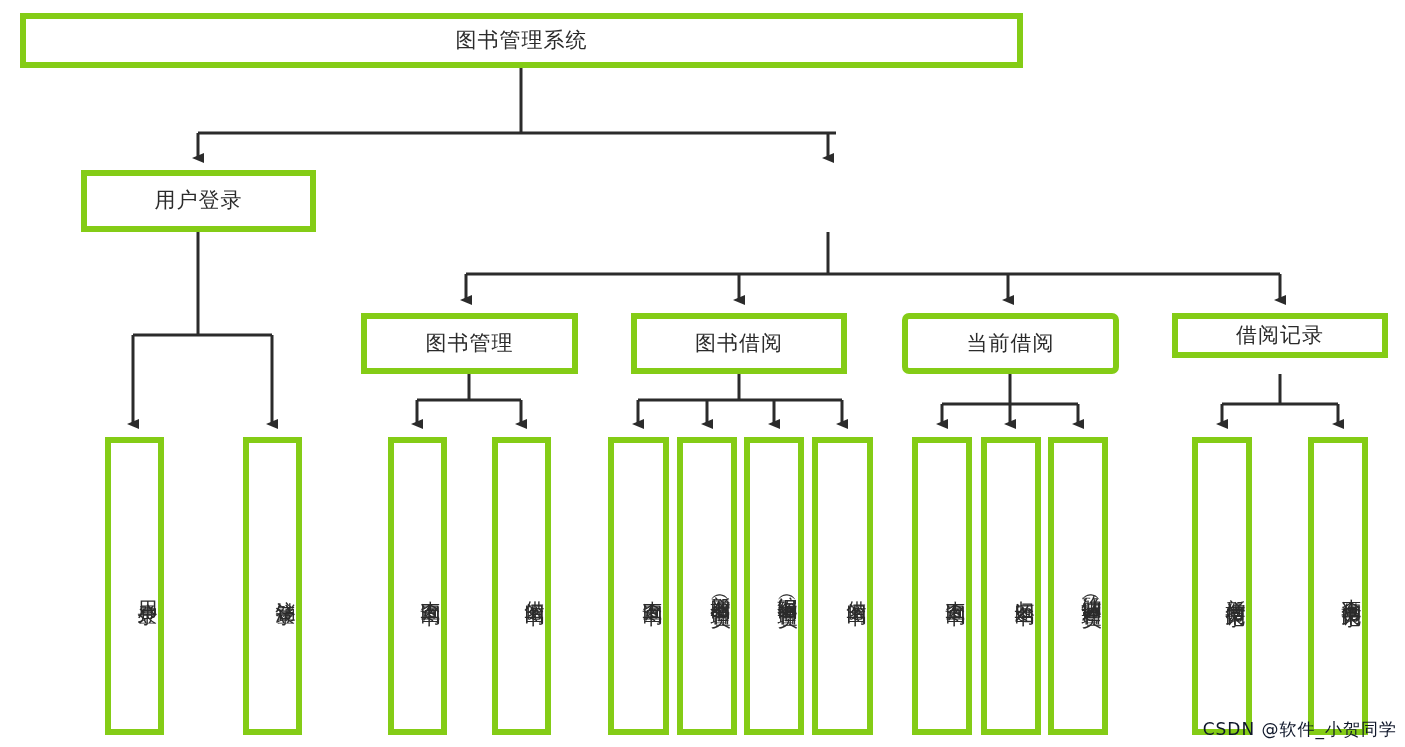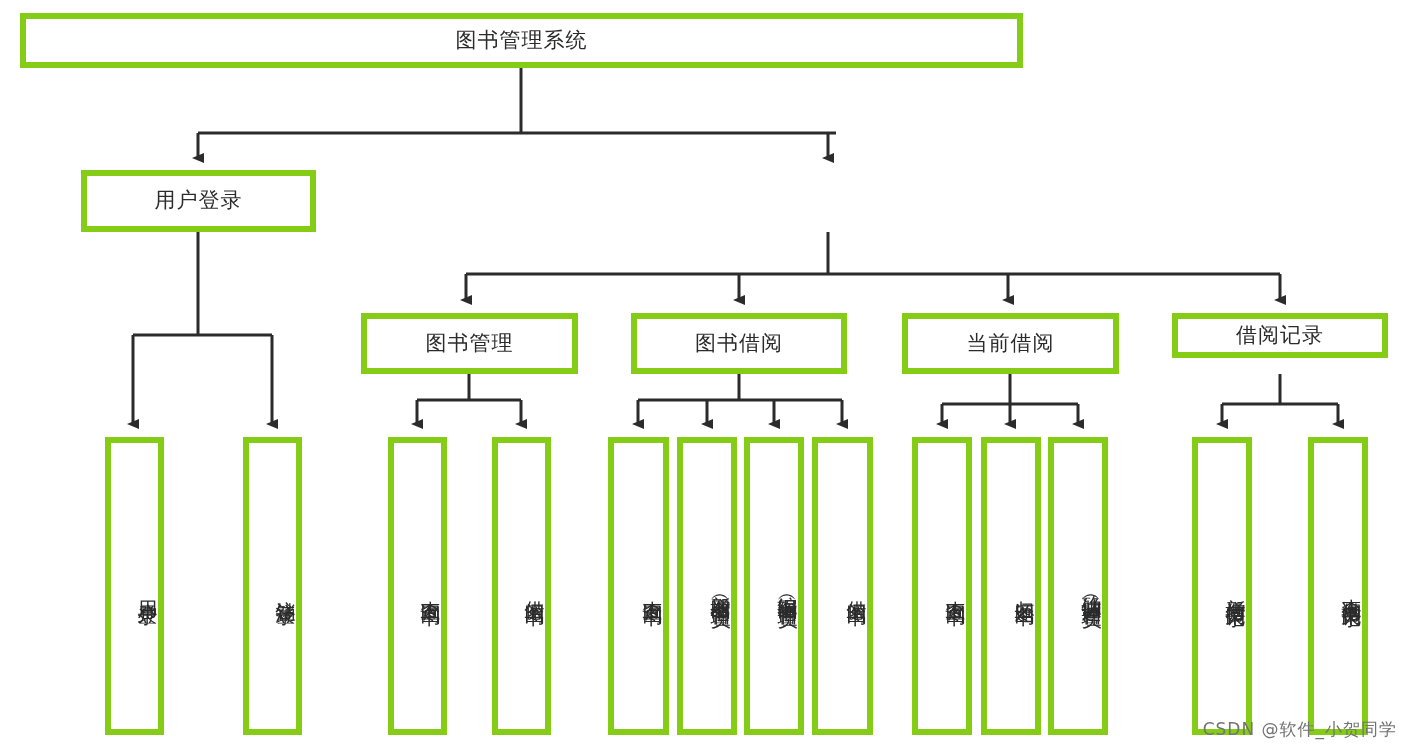--- a/index.html
+++ b/index.html
@@ -38,21 +38,21 @@
     writing-mode:vertical-rl;
     text-orientation:upright;
     display:block;
     white-space:nowrap;
   }
   .watermark{
     position:absolute;
     right:8px;
     bottom:6px;
     font-size:17px;
-    color:#737373;
+    color:#0f172a;
     letter-spacing:1px;
     white-space:nowrap;
     pointer-events:none;
   }
 </style>
 </head>
 <body>
 
 <div id="canvas">
 
@@ -113,21 +113,21 @@
   <div class="node h" style="left:81px;top:170px;width:235px;height:62px;">
     <span>用户登录</span>
   </div>
 
   <div class="node h" style="left:361px;top:313px;width:217px;height:61px;">
     <span>图书管理</span>
   </div>
   <div class="node h" style="left:631px;top:313px;width:216px;height:61px;">
     <span>图书借阅</span>
   </div>
-  <div class="node h" style="left:902px;top:313px;width:217px;height:61px;">
+  <div class="node h" style="left:902px;top:313px;width:217px;height:61px;border-radius:7px;">
     <span>当前借阅</span>
   </div>
   <div class="node h" style="left:1172px;top:313px;width:216px;height:45px;">
     <span>借阅记录</span>
   </div>
 
   <div class="node v" style="left:105px;top:437px;width:59px;height:298px;">
     <span>用户登录</span>
   </div>
   <div class="node v" style="left:243px;top:437px;width:59px;height:298px;">

